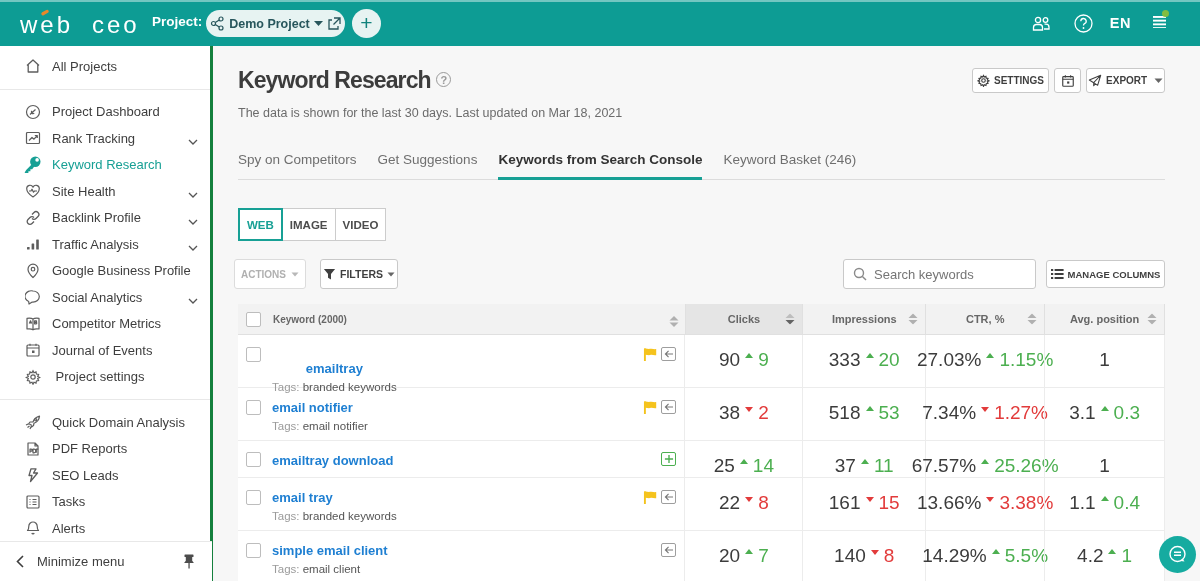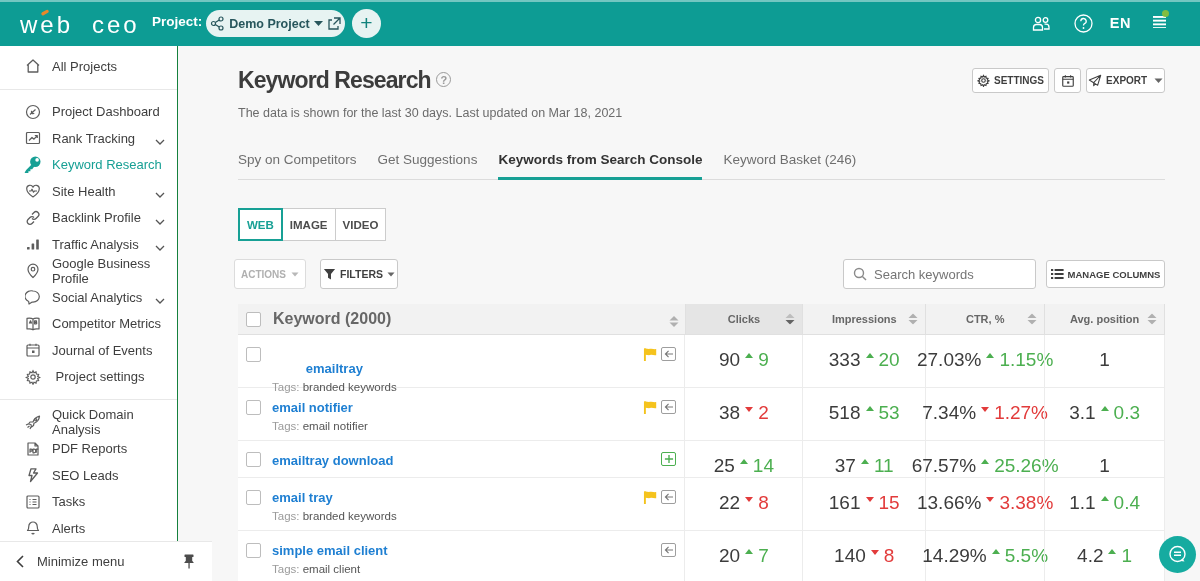--- a/index.html
+++ b/index.html
@@ -11,21 +11,21 @@
 .topstrip { position:absolute; top:0; left:0; width:1200px; height:2px; background:#72c6c1; }
 .logo { position:absolute; left:20px; top:9px; width:120px; height:30px; }
 .projlbl { position:absolute; left:152px; top:14px; color:#fff; font-size:13.5px; font-weight:bold; }
 .pill { position:absolute; left:206px; top:10px; width:139px; height:27px; background:#e7f3f2; border-radius:14px; display:flex; align-items:center; justify-content:center; gap:4px; }
 .pill .ptxt { color:#27565c; font-size:12.5px; font-weight:bold; }
 .plusbtn { position:absolute; left:352px; top:9px; width:29px; height:29px; border-radius:50%; background:#e7f3f2; color:#12827c; font-size:21px; line-height:27px; text-align:center; font-weight:normal; }
 .topicons { position:absolute; right:0; top:0; height:46px; display:flex; align-items:center; }
 .en { color:#fff; font-size:14.5px; font-weight:bold; letter-spacing:0.5px; }
 
 
-.sidebar { position:absolute; top:46px; left:0; width:178px; height:535px; background:#fff; border-right:1px solid #15803d; }
+.sidebar { position:absolute; top:46px; left:0; width:213px; height:535px; background:#fff; border-right:3px solid #15803d; }
 .nav-item { height:26.5px; display:flex; align-items:center; padding-left:24px; font-size:13px; color:#3e3e3e; position:relative; }
 .nav-item .ic { width:17px; height:17px; margin-right:11px; flex:0 0 17px; display:flex; align-items:center; justify-content:center; }
 .nav-item .chev { position:absolute; right:12px; top:50%; margin-top:-5px; }
 .nav-item.active { color:#17a095; }
 .sdiv { border-top:1px solid #e8e8e8; margin:9px 0; }
 .minimize { position:absolute; bottom:0; left:0; width:212px; height:40px; border-top:1px solid #e8e8e8; display:flex; align-items:center; padding-left:16px; font-size:13px; color:#3e3e3e; background:#fff; }
 
 
 .main { position:absolute; top:46px; left:214px; width:986px; height:535px; background:#f7f7f7; }
 h1 { position:absolute; left:24px; top:21px; font-size:23px; color:#3c3c3c; font-weight:bold; letter-spacing:-0.9px; }
@@ -310,21 +310,21 @@
         <rect x="0" y="9" width="2.2" height="2"></rect>
         <rect x="3.6" y="1" width="9" height="2"></rect>
         <rect x="3.6" y="5" width="9" height="2"></rect>
         <rect x="3.6" y="9" width="9" height="2"></rect>
       </svg>MANAGE COLUMNS</div>
 
   <div class="table">
     <div class="trow thead">
       <div class="c-kw" style="display:flex; align-items:center; padding-left:8px; gap:12px;">
         <span class="cb"></span>
-          <span style="font-size:16px; font-weight:bold; color:#676767;">Keyword (2000)</span>
+          <span style="font-size:10px; font-weight:bold; color:#676767;">Keyword (2000)</span>
         <span style="position:absolute; right:6px; top:9px;"><svg width="10" height="11" viewBox="0 0 10 11">
               <path d="M5 0 L9.5 4.5 H0.5 Z" fill="#b0b0b0"></path>
               <path d="M5 11 L0.5 6.5 H9.5 Z" fill="#b0b0b0"></path>
             </svg></span>
       </div>
       <div class="c-n clicks-h">Clicks<span class="sorti"><svg width="10" height="11" viewBox="0 0 10 11">
               <path d="M5 0 L9.5 4.5 H0.5 Z" fill="#bdbdbd"></path>
               <path d="M5 11 L0.5 6.5 H9.5 Z" fill="#636363"></path>
             </svg></span></div>
       <div class="c-n c-n2">Impressions<span class="sorti"><svg width="10" height="11" viewBox="0 0 10 11">

